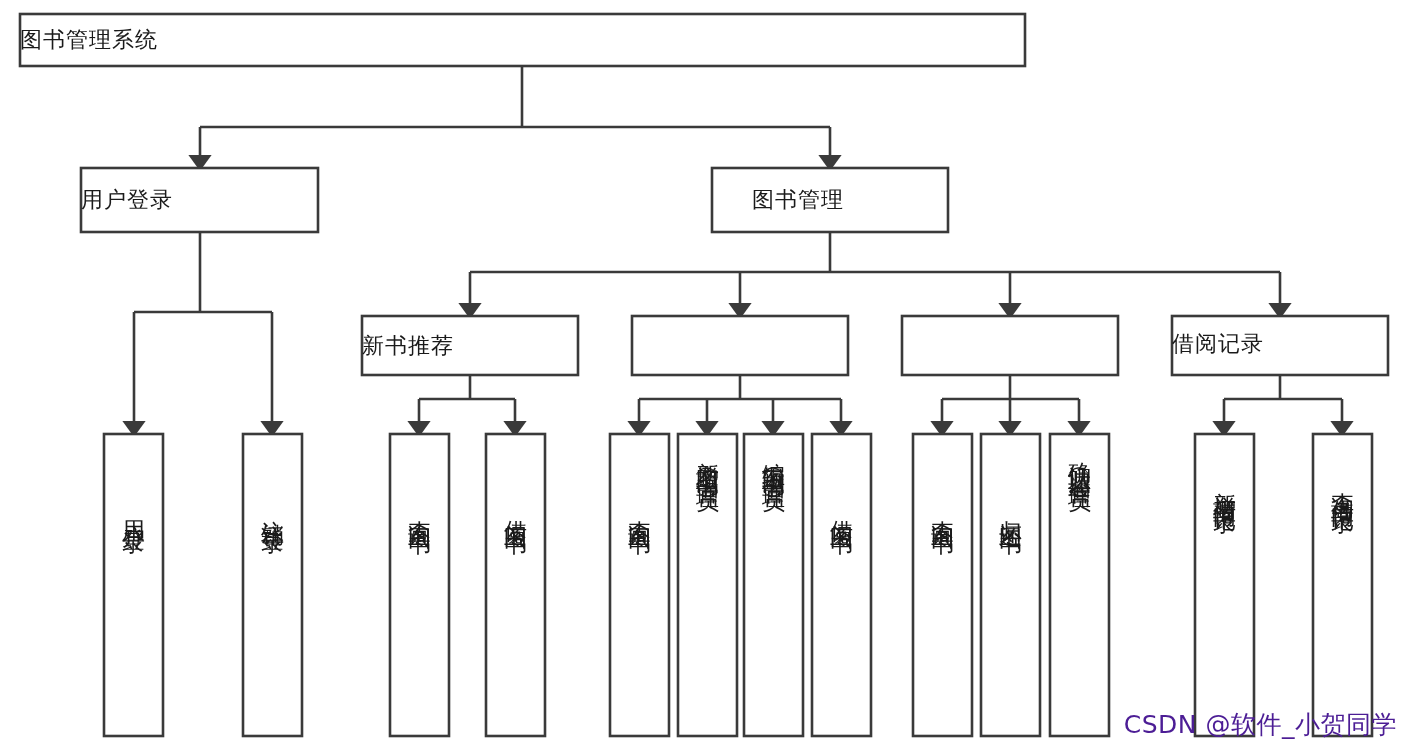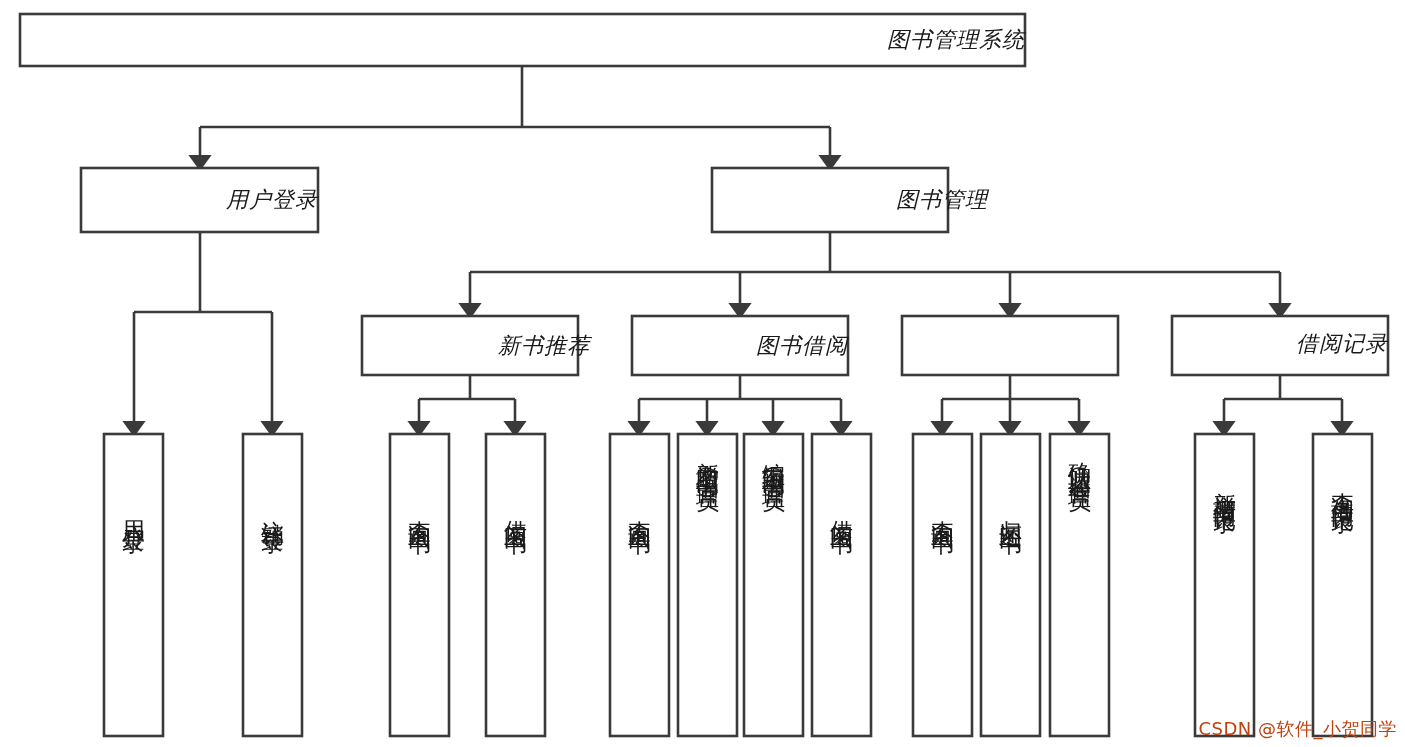--- a/index.html
+++ b/index.html
@@ -51,38 +51,37 @@
     font-size: 23px;
     line-height: 1;
     color: #1a1a1a;
     letter-spacing: 4px;
     white-space: nowrap;
   }
   .hlabel-wrap {
     position: absolute;
     display: flex;
     align-items: center;
-    justify-content: flex-end;
+    justify-content: flex-start;
     pointer-events: none;
-    font-style: italic;
   }
   .hlabel-text {
     font-family: "DejaVu Sans", "Liberation Sans", sans-serif;
     font-size: 22px;
     color: #1a1a1a;
     white-space: nowrap;
     letter-spacing: 1px;
   }
   #watermark {
     position: absolute;
     right: 8px;
     bottom: 6px;
     font-family: "DejaVu Sans", "Liberation Sans", sans-serif;
-    font-size: 18px;
-    color: #c2410c;
+    font-size: 25px;
+    color: #4c1d95;
     white-space: nowrap;
     letter-spacing: 0.5px;
   }
 </style>
 </head>
 <body>
 
 <div id="diagram-root">
 
   <svg class="canvas" viewBox="0 0 1405 747">
@@ -180,27 +179,24 @@
   </div>
 
   <div class="hlabel-wrap" style="left:81px; top:168px; width:237px; height:64px;">
     <span class="hlabel-text">用户登录</span>
   </div>
 
   <div class="hlabel-wrap" style="left:712px; top:168px; width:236px; height:64px;padding-left:40px;">
     <span class="hlabel-text">图书管理</span>
   </div>
 
-  <div class="hlabel-wrap" style="left:362px; top:316px; width:216px; height:59px;padding-left:12px;">
+  <div class="hlabel-wrap" style="left:362px; top:316px; width:216px; height:59px;">
     <span class="hlabel-text">新书推荐</span>
   </div>
 
-  <div class="hlabel-wrap" style="left:632px; top:316px; width:216px; height:59px;">
-    <span class="hlabel-text">图书借阅</span>
-  </div>
 
 
   <div class="hlabel-wrap" style="left:1172px; top:316px; width:216px; height:55px;">
     <span class="hlabel-text">借阅记录</span>
   </div>
 
   <div class="vlabel-wrap" style="left:104px; top:502px; width:59px; height:234px;">
     <span class="vlabel-text">用户登录</span>
   </div>
 

